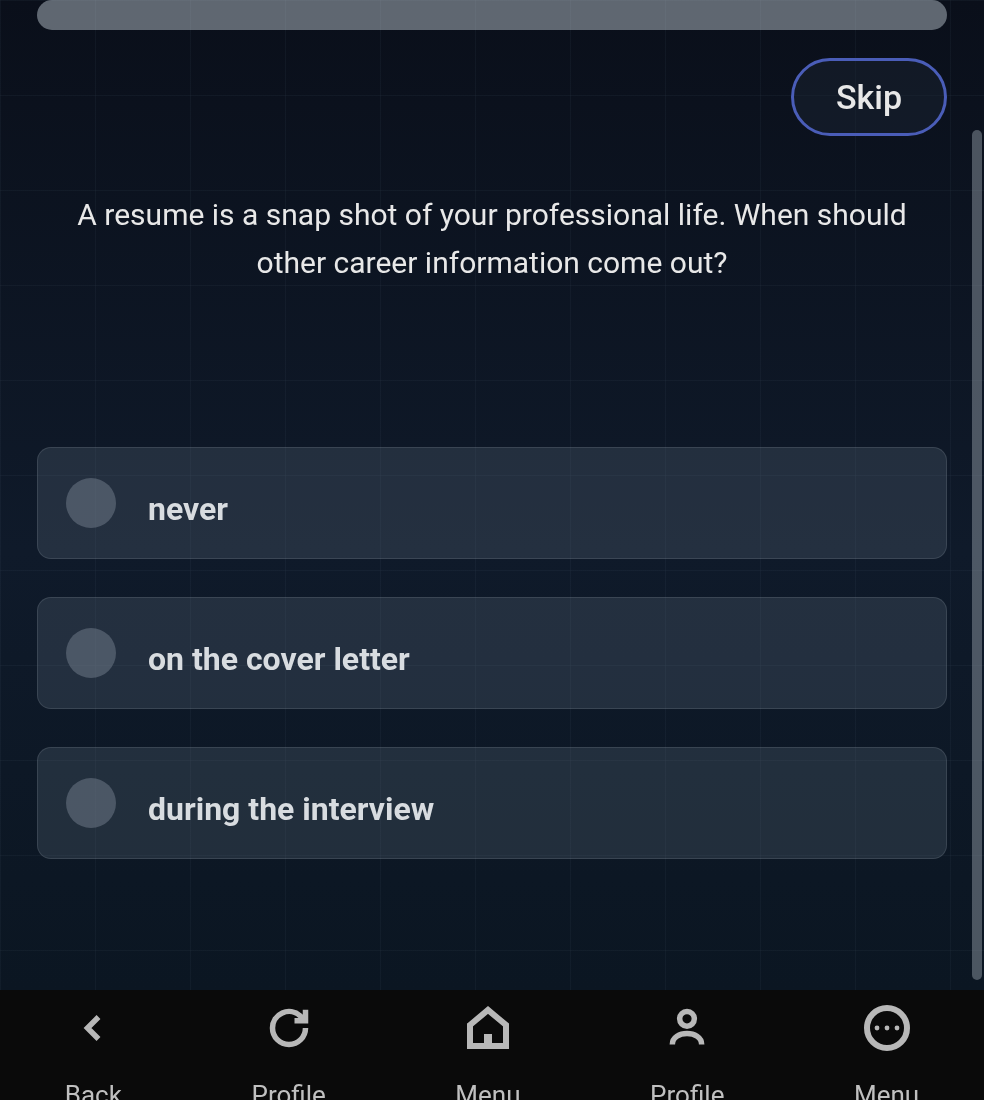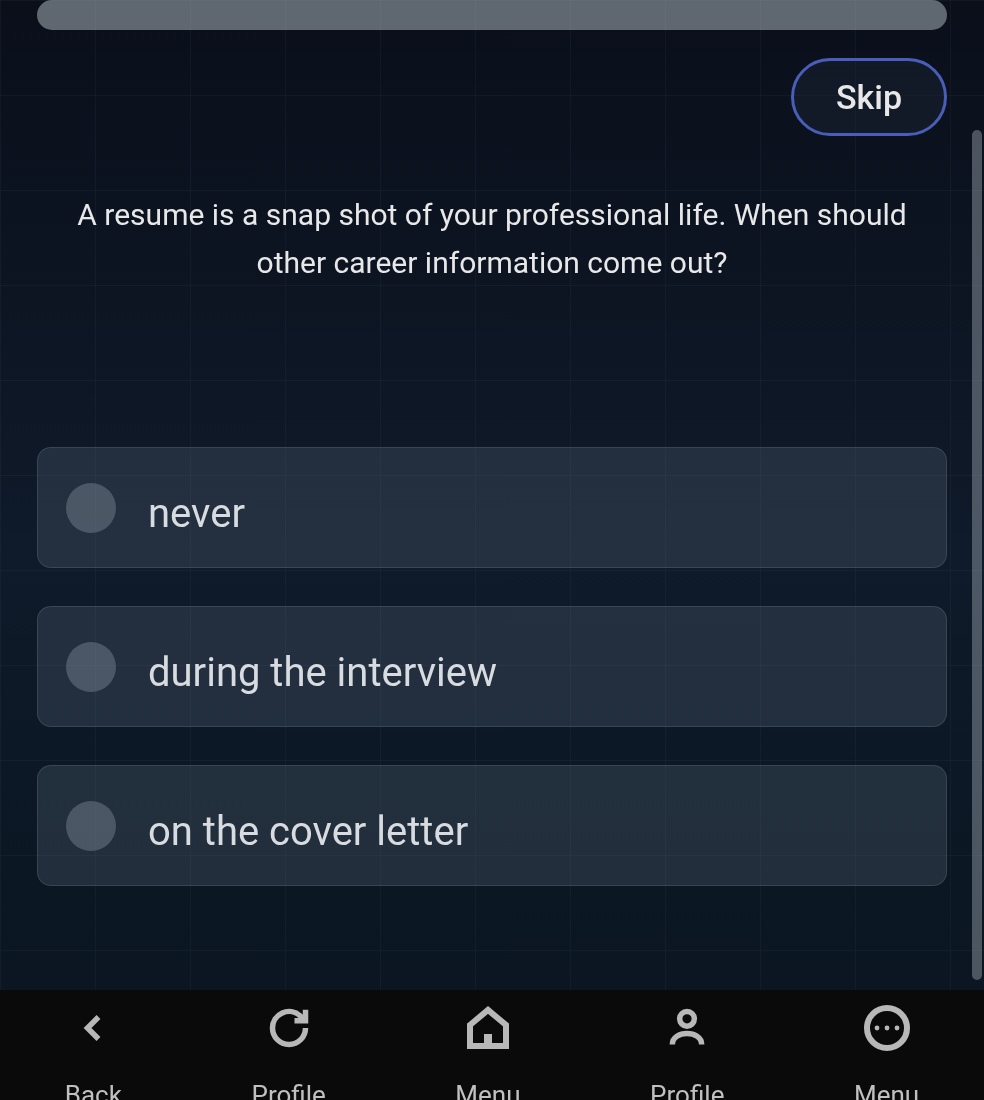--- a/index.html
+++ b/index.html
@@ -89,22 +89,22 @@
     .radio-circle {
       width: 50px;
       height: 50px;
       border-radius: 50%;
       background: rgba(110, 120, 135, 0.55);
       flex-shrink: 0;
     }
     
     .option-label {
       color: #d8dce0;
-      font-size: 40px;
-      font-weight: 400;
+      font-size: 32px;
+      font-weight: 700;
       margin-top: 12px;
     }
     
     .scrollbar {
       position: absolute;
       right: 2px;
       top: 130px;
       width: 10px;
       height: 850px;
       background: rgba(140, 150, 160, 0.5);
@@ -167,25 +167,25 @@
 
   <div class="question-text">A resume is a snap shot of your professional life. When should other career information come out?</div>
 
   <div class="options">
     <div class="option">
       <div class="radio-circle"></div>
       <div class="option-label">never</div>
     </div>
     <div class="option">
       <div class="radio-circle"></div>
-      <div class="option-label">during the interview</div>
+      <div class="option-label">on the cover letter</div>
     </div>
     <div class="option">
       <div class="radio-circle"></div>
-      <div class="option-label">on the cover letter</div>
+      <div class="option-label">during the interview</div>
     </div>
   </div>
 </div>
 
 <div class="scrollbar"></div>
 
 <div class="bottom-nav">
   <div class="nav-item">
     <div class="nav-icon">
       <svg viewBox="0 0 24 24" width="44" height="44">

